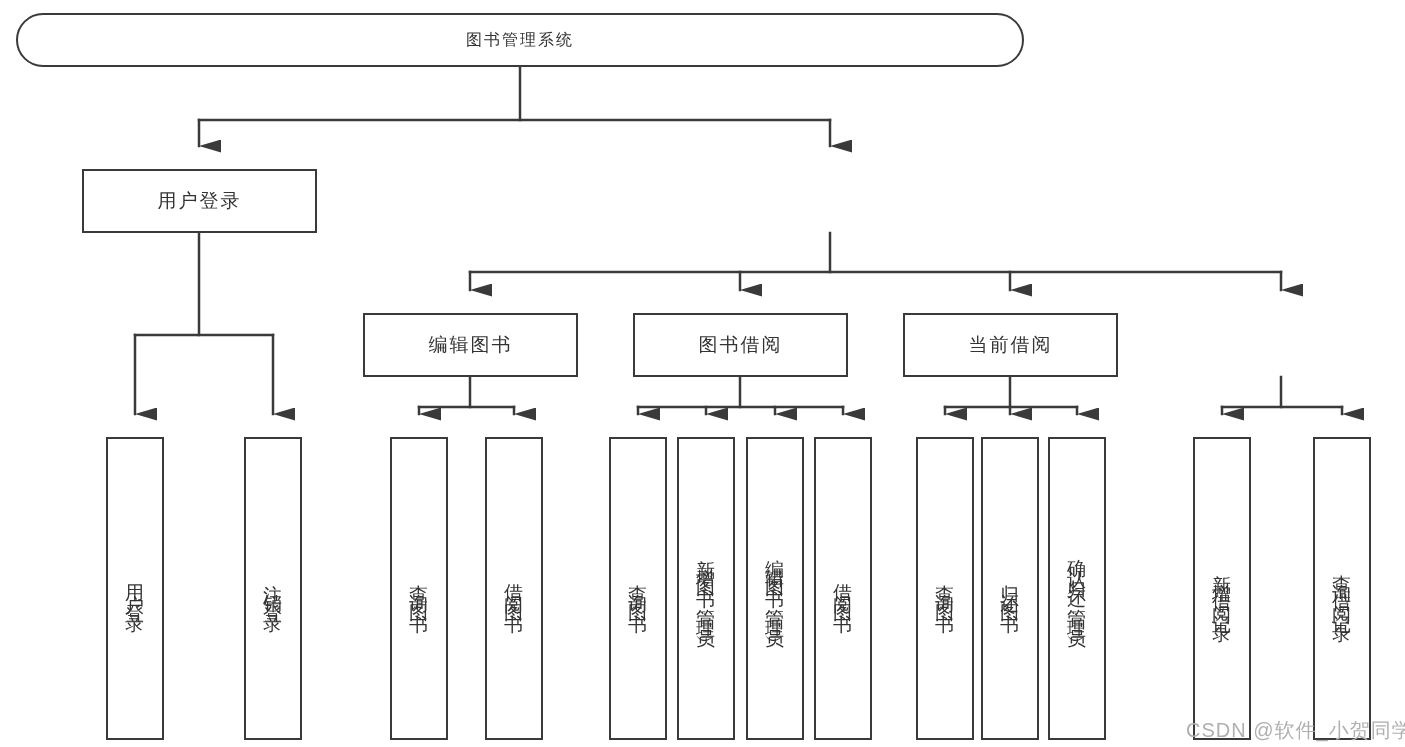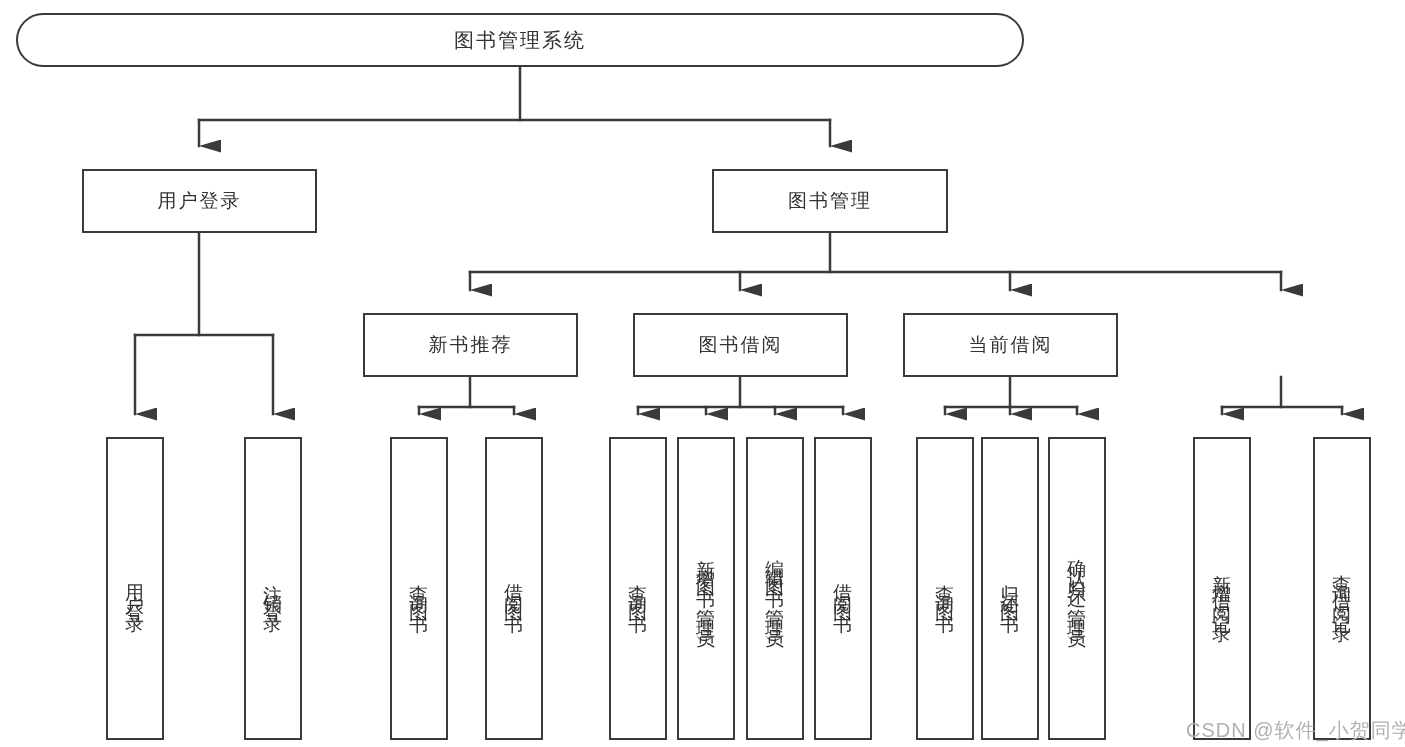--- a/index.html
+++ b/index.html
@@ -18,21 +18,21 @@
     position:absolute;
     box-sizing:border-box;
     border:2.5px solid #3a3a3a;
     background:#ffffff;
     display:flex;align-items:center;justify-content:center;
     color:#333333;
     font-size:19px;
     letter-spacing:2px;
     white-space:nowrap;
   }
-  .root{left:16px;top:13px;width:1008px;height:54px;font-size:20px;border-radius:27px;}
+  .root{left:16px;top:13px;width:1008px;height:54px;font-size:16px;border-radius:27px;}
   .lvl2{top:169px;height:64px;}
   .lvl2.a{left:82px;width:235px;}
   .lvl2.b{left:712px;width:236px;}
   .lvl3{top:313px;height:64px;width:215px;}
   .lvl3.a{left:363px;}
   .lvl3.b{left:633px;}
   .lvl3.c{left:903px;}
   .lvl3.d{left:1173px;}
   .leaf{
     top:437px;height:303px;width:58px;
@@ -130,26 +130,23 @@
     </g>
   </svg>
 
   <div class="node root">
     <span>图书管理系统</span>
   </div>
 
   <div class="node lvl2 a">
     <span>用户登录</span>
   </div>
-  <div class="node lvl2 b">
-    <span>图书管理</span>
-  </div>
 
   <div class="node lvl3 a">
-    <span>新书推荐</span>
+    <span>编辑图书</span>
   </div>
   <div class="node lvl3 c">
     <span>当前借阅</span>
   </div>
   <div class="node lvl3 b">
     <span>图书借阅</span>
   </div>
 
   <div class="node leaf p1">
     <span class="vtext">用户登录</span>

